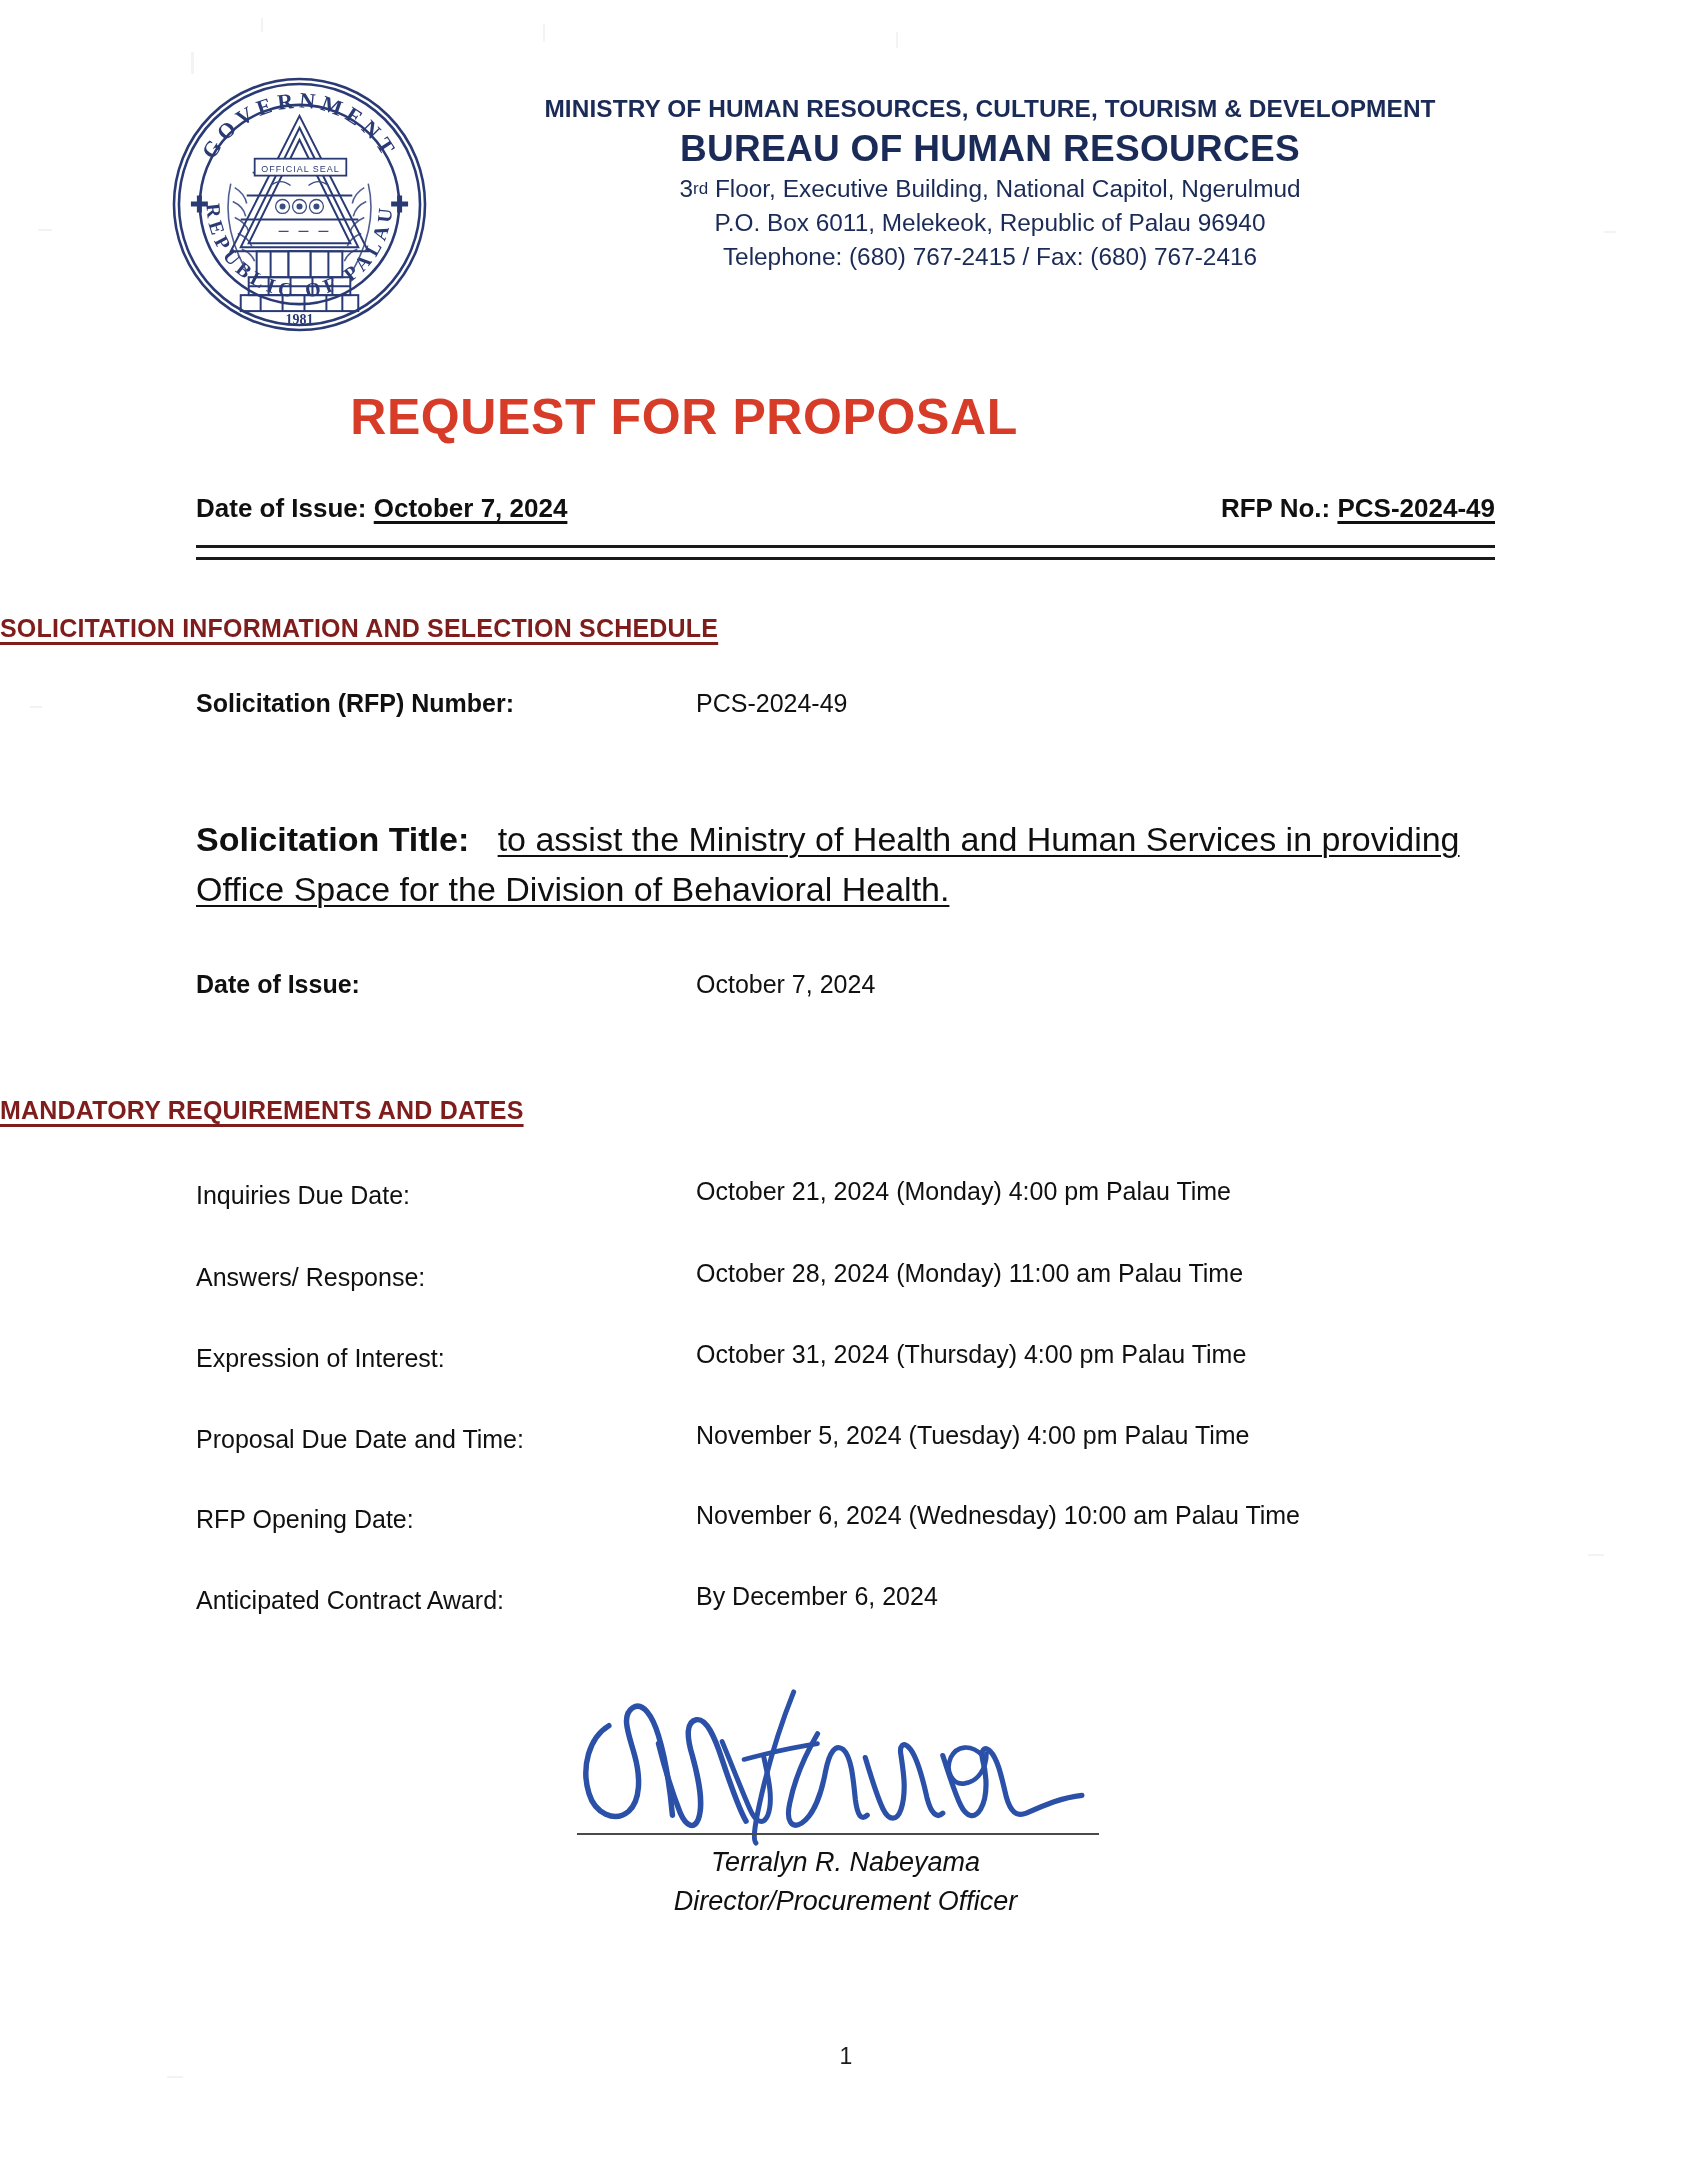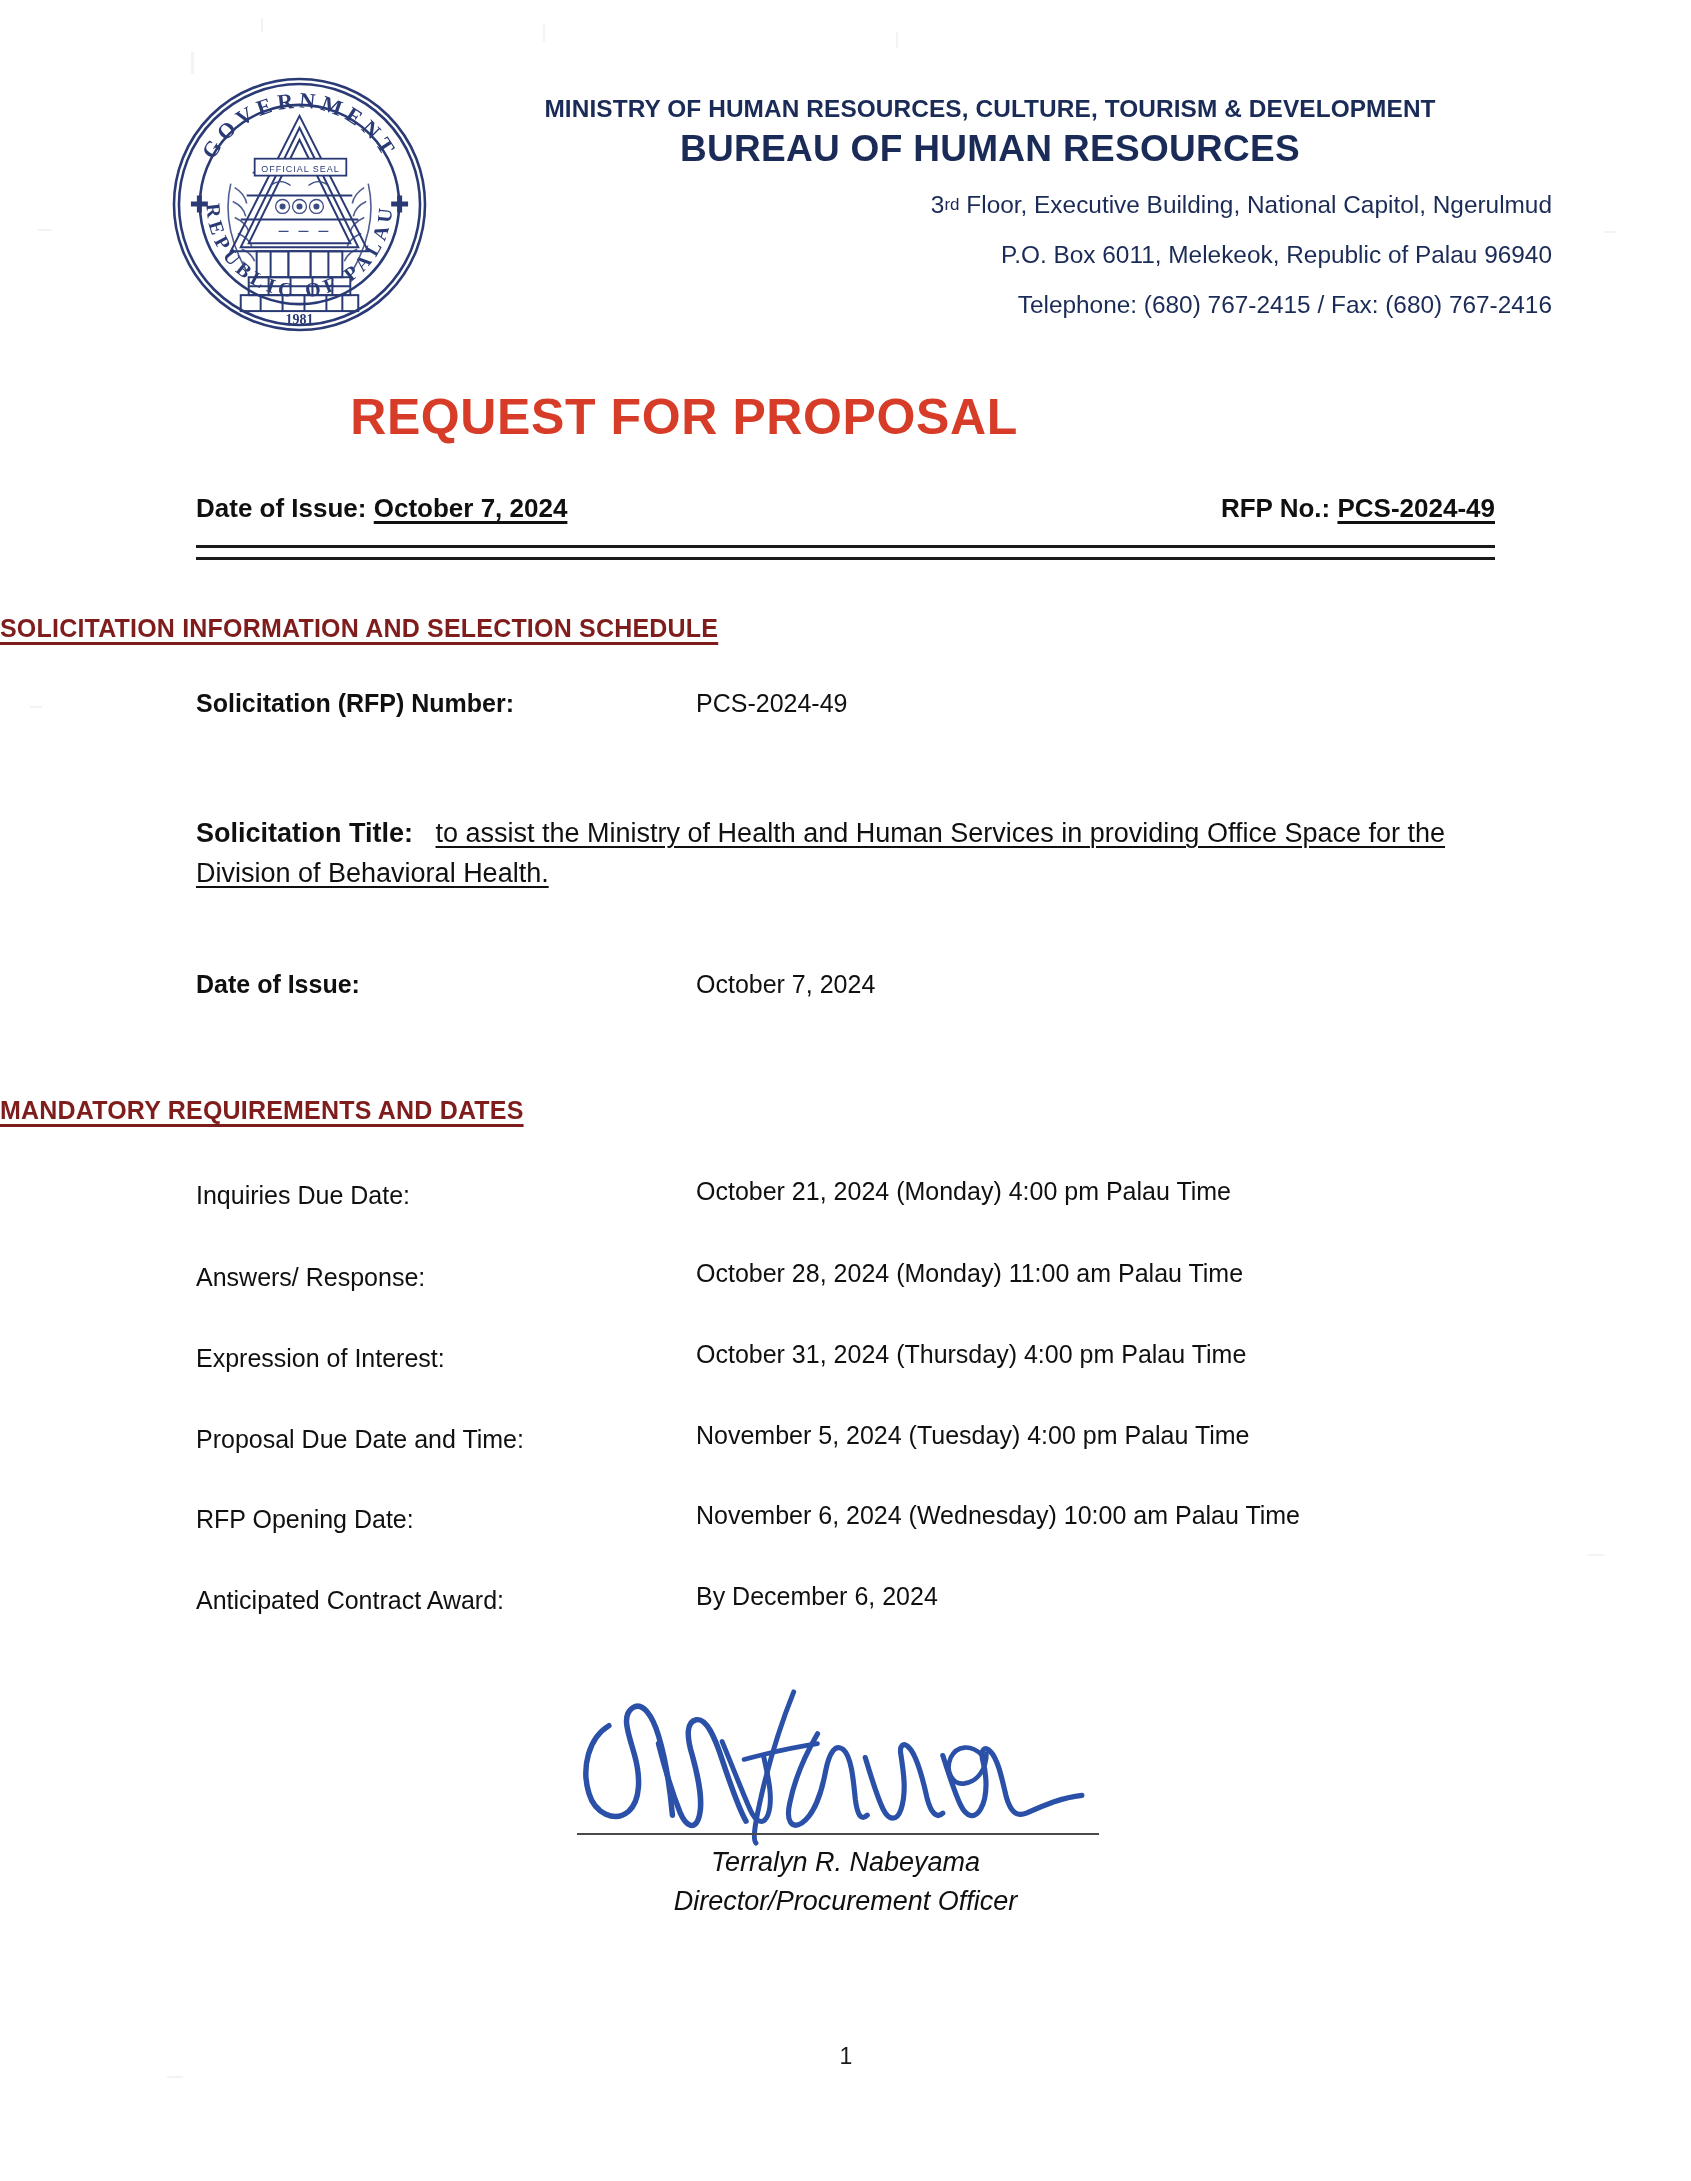--- a/index.html
+++ b/index.html
@@ -61,22 +61,21 @@
   .lh-bureau {
     font-size: 37px;
     font-weight: bold;
     letter-spacing: 0.3px;
     line-height: 1.26;
     margin-top: 2px;
   }
   .lh-line {
     font-size: 24.4px;
     line-height: 1.34;
-    margin-top: 17px;
-    text-align: right;
+    margin-top: 1px;
   }
   .lh-line .sup { font-size: 17px; vertical-align: 3px; }
 
   
   .rfp-title {
     position: absolute;
     left: 0;
     top: 388px;
     width: 1368px;
     text-align: center;
@@ -145,21 +144,21 @@
 
   #row-rfp-number { top: 689px; }
   #row-date-issue { top: 970px; }
 
   
   .sol-title {
     position: absolute;
     left: 196px;
     top: 814px;
     width: 1303px;
-    font-size: 27px;
+    font-size: 34px;
     line-height: 1.48;
     color: #101010;
   }
   .sol-title .lab {
     font-weight: bold;
   }
   .sol-title .val {
     text-decoration: underline;
     text-underline-offset: 4px;
     text-decoration-thickness: 2px;

